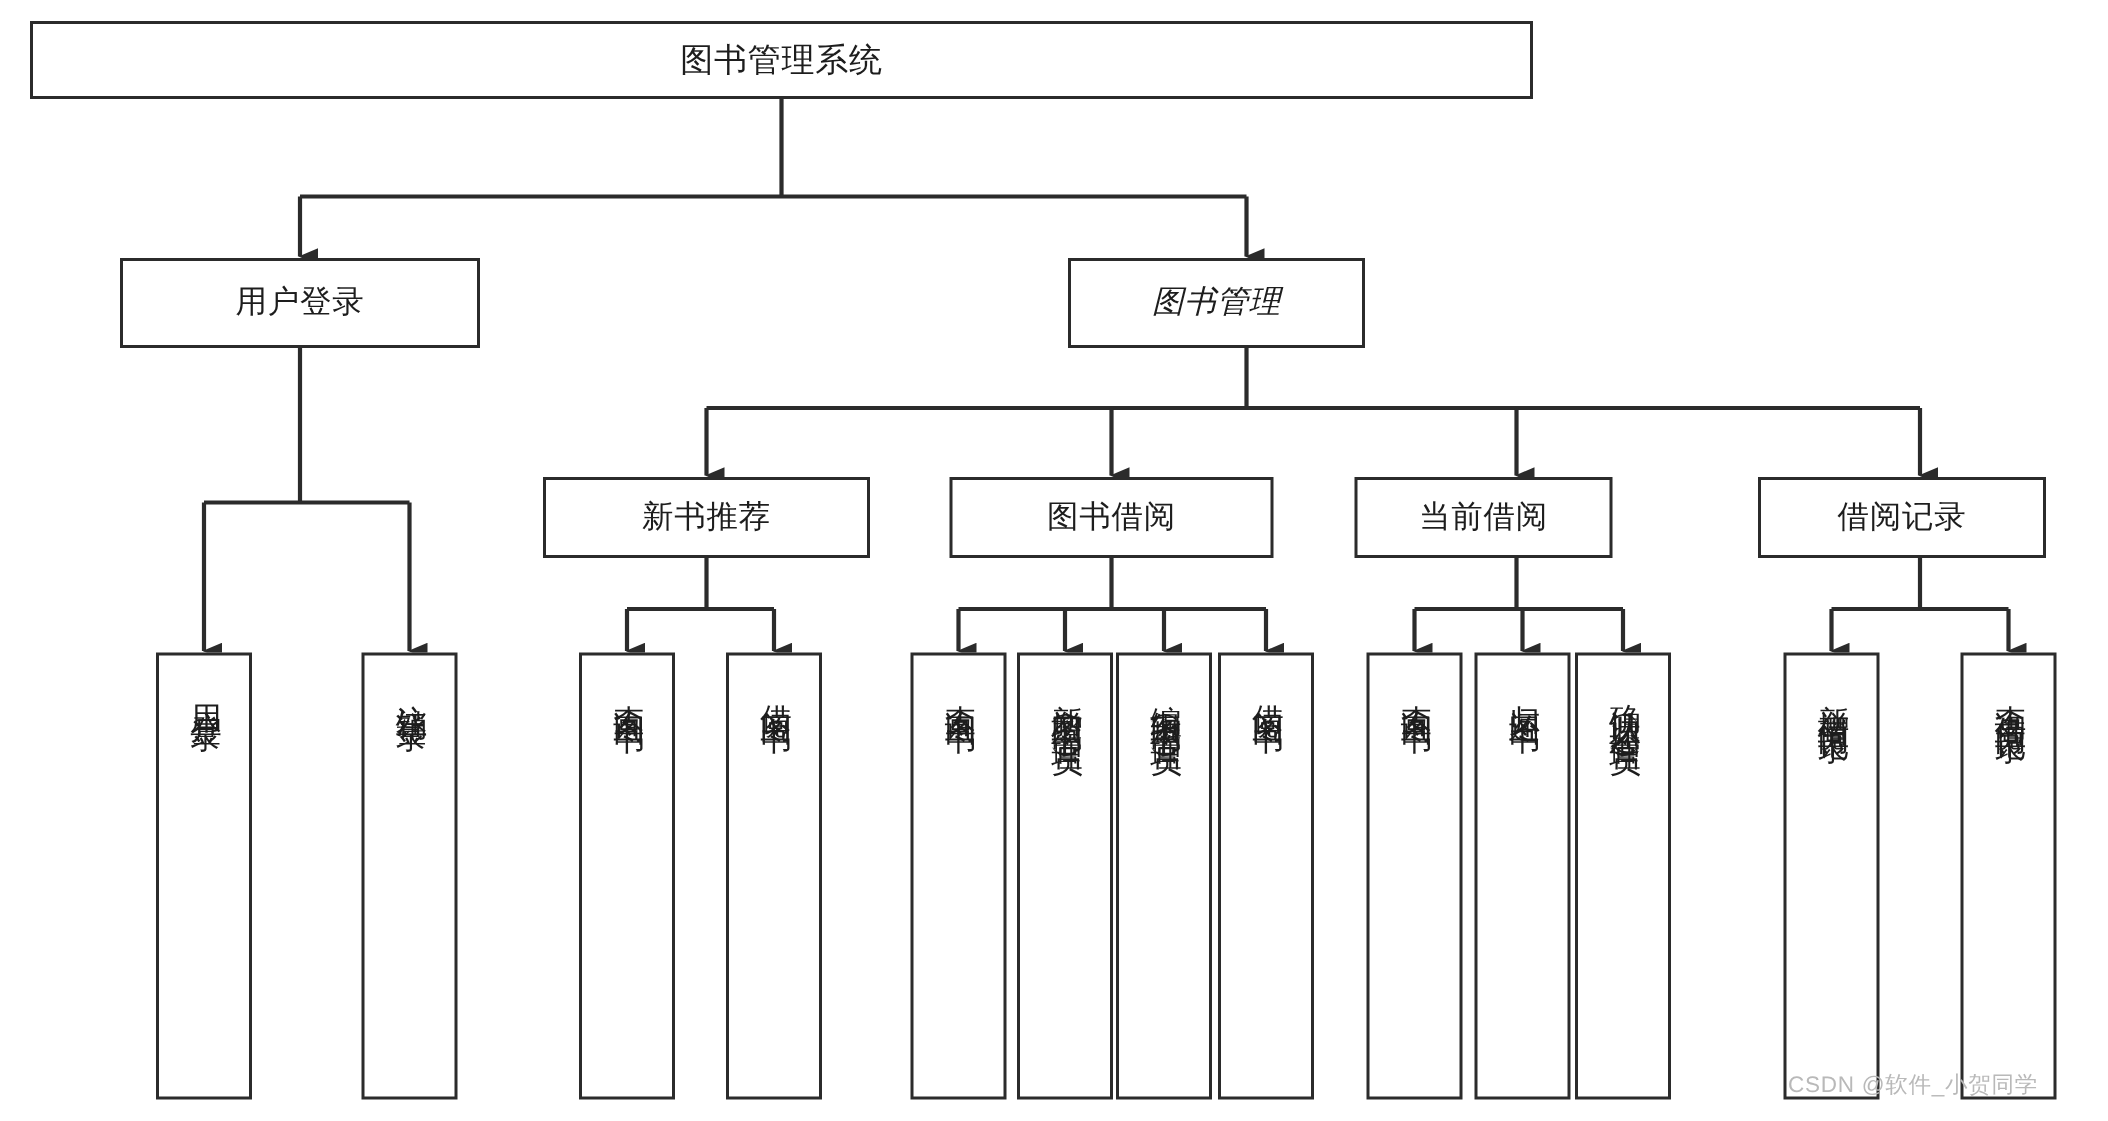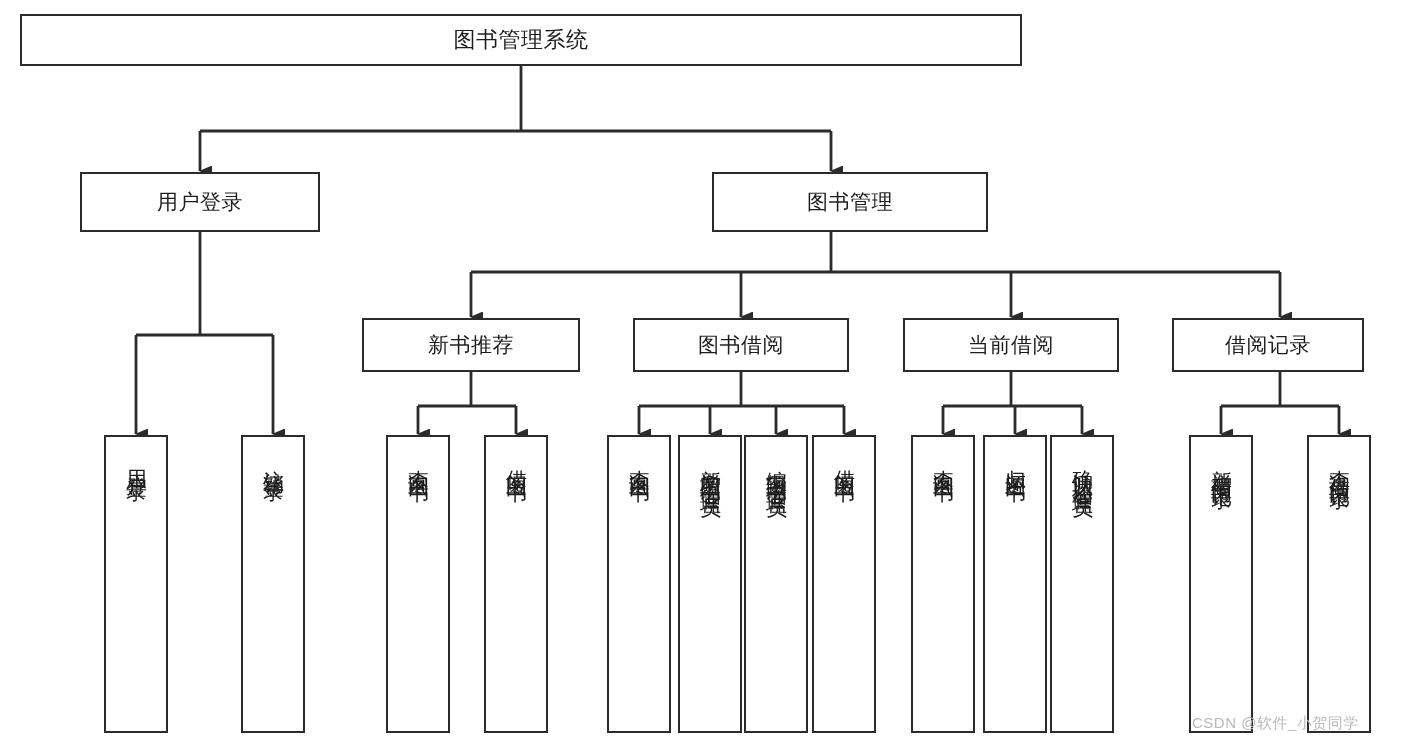--- a/index.html
+++ b/index.html
@@ -115,30 +115,30 @@
         <path d="M 1339 406 L 1339 434" marker-end="url(#arw)"></path>
       </g>
   </svg>
 
   <div class="node horiz root" style="left: 20px; top: 14px; width: 1002px; height: 52px;">
       <span class="lbl">图书管理系统</span>
     </div>
     <div class="node horiz" style="left: 80px; top: 172px; width: 240px; height: 60px;">
       <span class="lbl">用户登录</span>
     </div>
-    <div class="node horiz" style="left: 712px; top: 172px; width: 276px; height: 60px;">
+    <div class="node horiz" style="left: 712px; top: 172px; width: 198px; height: 60px; font-style: italic;">
       <span class="lbl">图书管理</span>
     </div>
     <div class="node horiz" style="left: 633px; top: 318px; width: 216px; height: 54px;">
       <span class="lbl">图书借阅</span>
     </div>
     <div class="node horiz" style="left: 362px; top: 318px; width: 218px; height: 54px;">
       <span class="lbl">新书推荐</span>
     </div>
-    <div class="node horiz" style="left: 903px; top: 318px; width: 216px; height: 54px;">
+    <div class="node horiz" style="left: 903px; top: 318px; width: 172px; height: 54px;">
       <span class="lbl">当前借阅</span>
     </div>
     <div class="node horiz" style="left: 1172px; top: 318px; width: 192px; height: 54px;">
       <span class="lbl">借阅记录</span>
     </div>
     <div class="node vert" style="left: 104px; top: 435px; width: 64px; height: 298px;">
       <span class="lbl">用户登录</span>
     </div>
     <div class="node vert" style="left: 241px; top: 435px; width: 64px; height: 298px;">
       <span class="lbl">注销登录</span>

